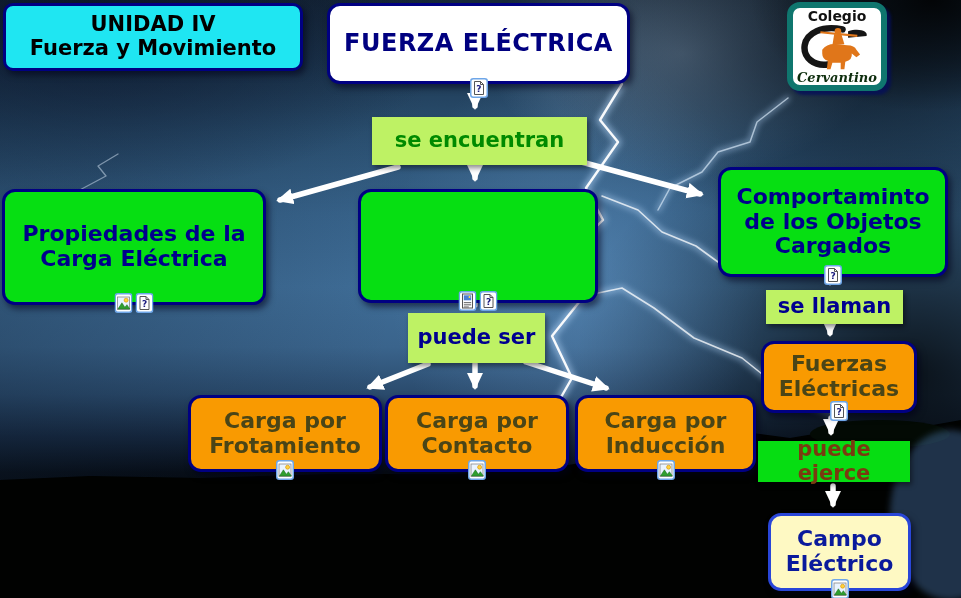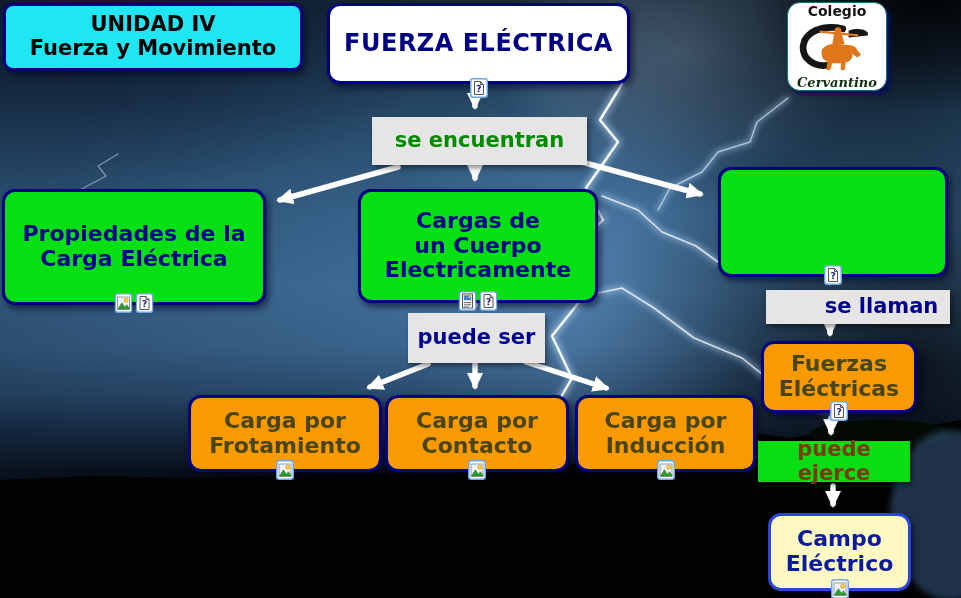--- a/index.html
+++ b/index.html
@@ -28,31 +28,31 @@
     text-align:center;font-weight:bold;line-height:1.12;
   }
   .lbl{white-space:pre-line;display:block;}
   .concept{border:3px solid #000082;border-radius:13px;box-shadow:3px 4px 6px rgba(0,0,25,.55);}
   .bg-green {background:#06df12;color:#00008c;font-size:22px;}
   .bg-orange{background:#f99a01;color:#4a4517;font-size:22px;text-align:center;}
   .bg-cyan  {background:#1fe6f2;color:#000000;font-size:21px;border-radius:10px;}
   .bg-white {background:#ffffff;color:#000080;font-size:24px;letter-spacing:.5px;}
   .bg-campo {background:#fef9c3;color:#0a1a9c;border-color:#2946d8;font-size:22px;}
   .phrase{font-size:21px;box-shadow:2px 3px 5px rgba(0,0,0,.45);}
-  .bg-yellow{background:#e5e5e5;}
+  .bg-yellow{background:#bef264;}
   .txt-navy{color:#000090;} .txt-green{color:#008a00;}
   .bg-lime{background:#06dd12;color:#7b3a10;}
   
   .res-icons{position:absolute;left:50%;transform:translateX(-50%);bottom:-11px;display:flex;gap:3px;z-index:4;}
   .res-icons.below{bottom:-17px;}
   .res-icon{width:18px;height:20px;display:block;cursor:pointer;}
   
   .logo{
     position:absolute;z-index:3;left:787px;top:2px;width:100px;height:89px;
-    background:#fff;border:1px solid #0f766e;border-radius:13px;
+    background:#fff;border:6px solid #0f766e;border-radius:13px;
     box-shadow:4px 4px 3px rgba(5,15,90,.8);
     display:flex;flex-direction:column;align-items:center;justify-content:space-between;
     box-sizing:border-box;padding:1px 2px;
   }
   .logo-top{font-size:14px;color:#111;font-weight:bold;line-height:1;}
   .logo-bottom{font-family:"DejaVu Serif","Liberation Serif",serif;font-style:italic;font-weight:bold;
     font-size:13px;color:#0d2d0d;line-height:1;}
 </style>
 </head>
 <body>
@@ -158,43 +158,43 @@
       <svg class="res-icon" viewBox="0 0 18 20">
         <rect x="0.75" y="0.75" width="16.5" height="18.5" rx="2.5" fill="#fff" stroke="#6ea6e8" stroke-width="1.5"></rect>
         <path d="M4.5,3.5 h6 l3,3 v10 h-9 z" fill="#fdfdfd" stroke="#555" stroke-width="1"></path>
         <path d="M10.5,3.5 v3 h3" fill="none" stroke="#555" stroke-width="1"></path>
         <text x="9" y="14" font-size="9" font-weight="bold" fill="#1a1a7e" text-anchor="middle">?</text>
       </svg>
     </span>
   </div>
 
   <div class="node concept bg-green" style="left:358px;top:189px;width:234px;height:108px;">
-    <span class="lbl">Cargas de
-un Cuerpo
-Electricamente</span>
     <span class="res-icons">
       <svg class="res-icon" viewBox="0 0 18 20">
         <rect x="0.75" y="0.75" width="16.5" height="18.5" rx="2.5" fill="#fff" stroke="#6ea6e8" stroke-width="1.5"></rect>
         <rect x="4" y="3" width="10" height="14" fill="#fff" stroke="#555" stroke-width="1"></rect>
         <rect x="5.3" y="4.3" width="7.4" height="5" fill="#4a7fd4"></rect>
         <circle cx="11" cy="6" r="1" fill="#ffe14d"></circle>
         <rect x="5.3" y="11" width="7.4" height="1.2" fill="#777"></rect>
         <rect x="5.3" y="13.2" width="7.4" height="1.2" fill="#777"></rect>
         <rect x="5.3" y="15.4" width="5" height="1.2" fill="#777"></rect>
       </svg>
       <svg class="res-icon" viewBox="0 0 18 20">
         <rect x="0.75" y="0.75" width="16.5" height="18.5" rx="2.5" fill="#fff" stroke="#6ea6e8" stroke-width="1.5"></rect>
         <path d="M4.5,3.5 h6 l3,3 v10 h-9 z" fill="#fdfdfd" stroke="#555" stroke-width="1"></path>
         <path d="M10.5,3.5 v3 h3" fill="none" stroke="#555" stroke-width="1"></path>
         <text x="9" y="14" font-size="9" font-weight="bold" fill="#1a1a7e" text-anchor="middle">?</text>
       </svg>
     </span>
   </div>
 
   <div class="node concept bg-green" style="left:718px;top:167px;width:224px;height:104px;">
+    <span class="lbl">Comportaminto
+de los Objetos
+Cargados</span>
     <span class="res-icons">
       <svg class="res-icon" viewBox="0 0 18 20">
         <rect x="0.75" y="0.75" width="16.5" height="18.5" rx="2.5" fill="#fff" stroke="#6ea6e8" stroke-width="1.5"></rect>
         <path d="M4.5,3.5 h6 l3,3 v10 h-9 z" fill="#fdfdfd" stroke="#555" stroke-width="1"></path>
         <path d="M10.5,3.5 v3 h3" fill="none" stroke="#555" stroke-width="1"></path>
         <text x="9" y="14" font-size="9" font-weight="bold" fill="#1a1a7e" text-anchor="middle">?</text>
       </svg>
     </span>
   </div>
 
@@ -234,21 +234,21 @@
     <span class="res-icons">
       <svg class="res-icon" viewBox="0 0 18 20">
         <rect x="0.75" y="0.75" width="16.5" height="18.5" rx="2.5" fill="#fff" stroke="#6ea6e8" stroke-width="1.5"></rect>
         <rect x="3" y="4" width="12" height="12.5" fill="#eaf4ff" stroke="#888" stroke-width="0.8"></rect>
         <circle cx="11.6" cy="7.2" r="2" fill="#ffd23d" stroke="#d89000" stroke-width="0.6"></circle>
         <path d="M3.4,16 l4,-6.2 l3,4.5 l2,-2.6 l3,4.3 z" fill="#2f9e2f" stroke="#1c6e1c" stroke-width="0.5"></path>
       </svg>
     </span>
   </div>
 
-  <div class="node phrase bg-yellow txt-navy" style="left:766px;top:290px;width:137px;height:34px;padding-left:47px;">
+  <div class="node phrase bg-yellow txt-navy" style="left:766px;top:290px;width:137px;height:34px;">
     <span class="lbl">se llaman</span>
   </div>
 
   <div class="node concept bg-orange" style="left:761px;top:341px;width:150px;height:66px;">
     <span class="lbl">Fuerzas
 Eléctricas</span>
     <span class="res-icons">
       <svg class="res-icon" viewBox="0 0 18 20">
         <rect x="0.75" y="0.75" width="16.5" height="18.5" rx="2.5" fill="#fff" stroke="#6ea6e8" stroke-width="1.5"></rect>
         <path d="M4.5,3.5 h6 l3,3 v10 h-9 z" fill="#fdfdfd" stroke="#555" stroke-width="1"></path>

